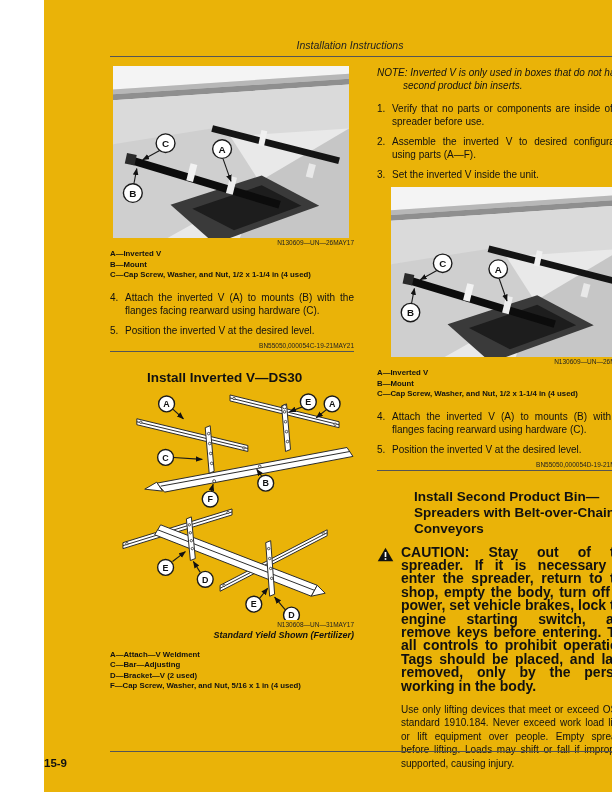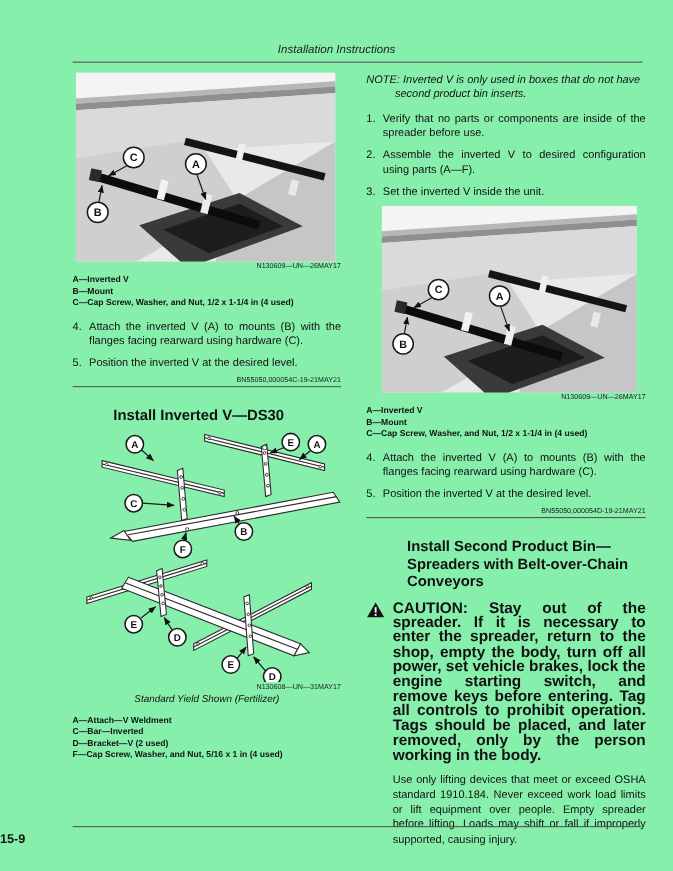--- a/index.html
+++ b/index.html
@@ -1,17 +1,17 @@
 <!DOCTYPE html>
 <html><head>
 <meta charset="utf-8">
 <style>
   html,body { margin:0; padding:0; background:#ffffff; }
   body { width:612px; height:792px; position:relative; font-family:"Liberation Sans", sans-serif; color:#111; }
-  .page { position:absolute; inset:0; background:#86efac; }
+  .page { position:absolute; inset:0; background:#eab308;margin-left:44px; }
 
   .header-title { position:absolute; top:39px; left:0; width:612px; text-align:center;
                   font-style:italic; font-size:10.5px; color:#222; }
   .rule { position:absolute; height:0; border-top:1.2px solid #555; }
   .header-rule { top:56px; left:66px; width:518px; }
   .footer-rule { top:751px; left:66px; width:517px; }
   .footer-page { position:absolute; top:757px; left:0; width:612px; text-align:left;
                  font-weight:bold; font-size:11.5px; }
 
   .col { position:absolute; top:66px; }
@@ -31,21 +31,21 @@
   .step:last-child { margin-bottom:0; }
   .step-num { position:absolute; left:0; top:0; }
   .step-text { display:block; text-align:justify; }
 
   .code { font-size:6.5px; text-align:right; margin-top:5px; color:#222; }
   .rule-col { border-top:1px solid #555; margin-top:2px; }
 
   .section-heading { font-size:13.5px; font-weight:bold; line-height:16px; margin:18px 0 0 0;padding-left:37px; }
 
   .drawing { display:block; margin-top:6px; width:244px; height:228px; }
-  .caption { font-size:9px; font-weight:normal; font-style:italic; text-align:center; margin-top:2px; }
+  .caption { font-size:9px; font-weight:bold; font-style:italic; text-align:right; margin-top:2px; }
 
   .note { font-style:italic; font-size:10px; line-height:13px; padding-left:26px; text-indent:-26px; }
 
   .caution { position:relative; padding-left:24px; margin-top:9px; }
   .warn-triangle { position:absolute; left:0; top:1px; width:17px; height:15px; }
   .caution-text { font-weight:bold; font-size:14px; line-height:13.4px; text-align:justify; }
   .caution-text2 { font-weight:normal; font-size:10px; line-height:13.4px; text-align:justify;
                    padding-left:24px; margin-top:10px; }
 
   .co-line { stroke:#1a1a1a; stroke-width:1.1; }
@@ -204,21 +204,21 @@
       <circle class="co-circle" cx="144" cy="214" r="8"></circle>
         <text class="co-letter-sm" x="144" y="217.3">E</text>
       <circle class="co-circle" cx="182" cy="225" r="8"></circle>
         <text class="co-letter-sm" x="182" y="228.3">D</text>
     </svg>
     <div class="img-id">N130608—UN—31MAY17</div>
     <div class="caption">Standard Yield Shown (Fertilizer)</div>
 
     <div class="legend" style="margin-top:10px">
       <div class="legend-item">A—Attach—V Weldment</div>
-      <div class="legend-item">C—Bar—Inverted</div>
+      <div class="legend-item">C—Bar—Adjusting</div>
       <div class="legend-item">D—Bracket—V (2 used)</div>
       <div class="legend-item">F—Cap Screw, Washer, and Nut, 5/16 x 1 in (4 used)</div>
     </div>
   </div>
 
   <div class="col col-right">
 
     <div class="note">NOTE: Inverted V is only used in boxes that do not have second product bin inserts.</div>
 
     <div class="steps">

